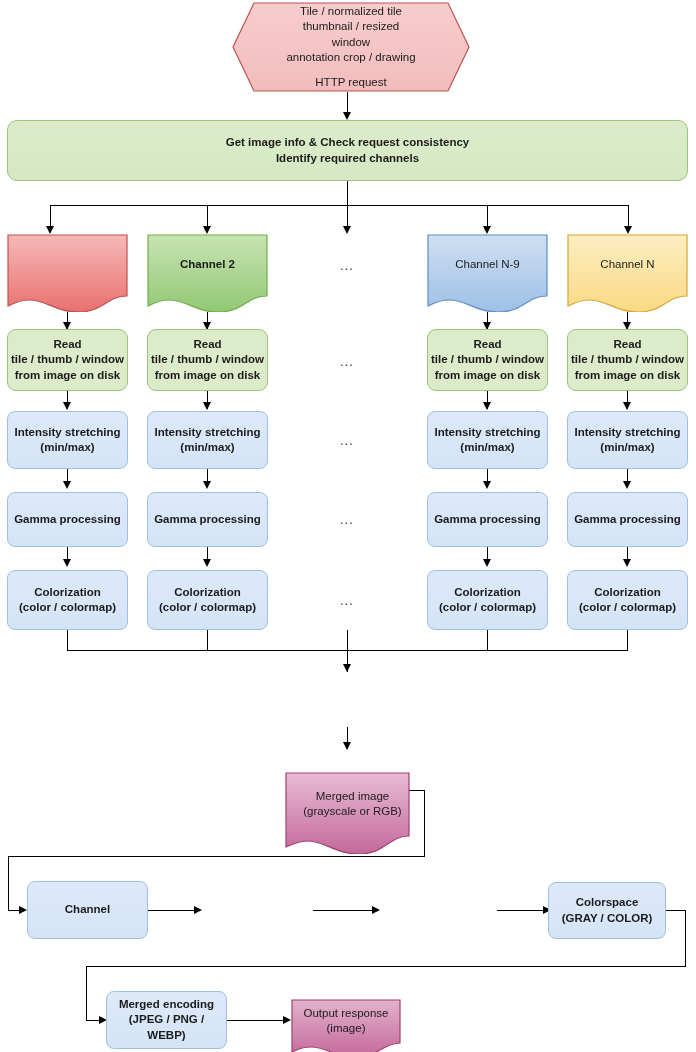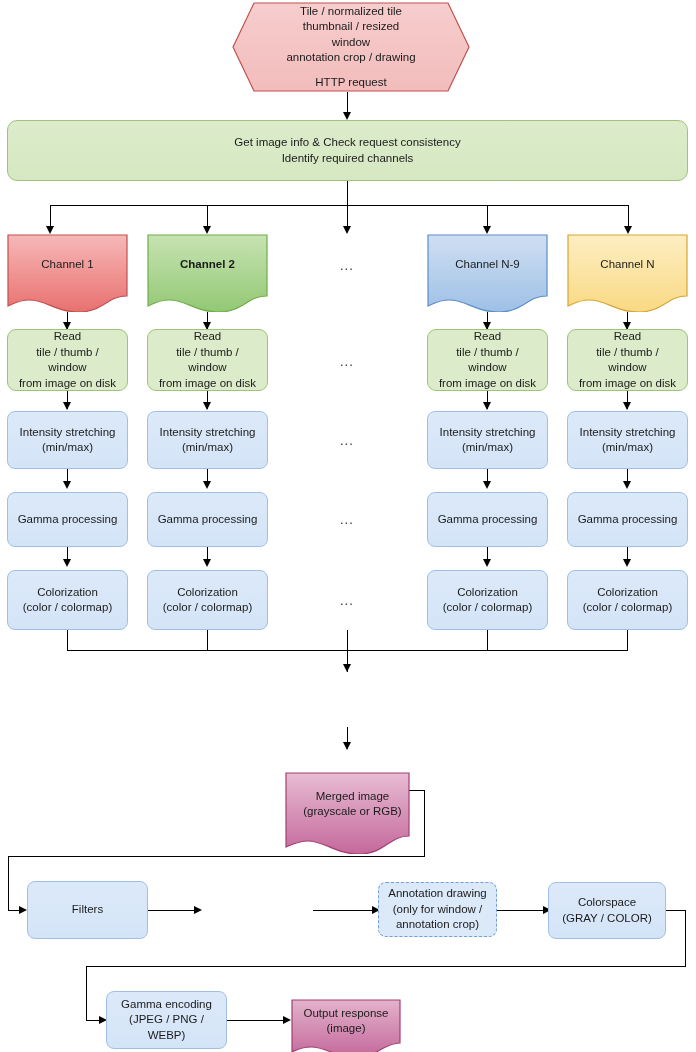--- a/index.html
+++ b/index.html
@@ -23,21 +23,21 @@
     box-sizing: border-box;
     display: flex;
     align-items: center;
     justify-content: center;
     text-align: center;
     font-size: 11.5px;
     line-height: 15.5px;
     color: #1b1b1b;
     z-index: 3;
   }
-  .node .lbl { display: block; width: 100%; padding: 0 8px; }
+  .node .lbl { display: block; width: 100%; padding: 0 0; font-weight: bold; }
 
   
   .proc {
     background: linear-gradient(180deg,#dce9f9 0%, #d4e4f7 100%);
     border: 1px solid #9fc0e3;
     border-radius: 8px;
   }
   .proc-dashed {
     background: #dce9f9;
     border: 1px dashed #6f9fd6;
@@ -158,21 +158,20 @@
   <div class="docshape" style="left:7px; top:234px; width:121px; height:78px;">
     <svg width="121" height="78" viewBox="0 0 121 78">
       <defs>
         <linearGradient id="chRed" x1="0" y1="0" x2="0" y2="1">
           <stop offset="0%" stop-color="#f6b8b8"></stop>
           <stop offset="100%" stop-color="#e8716f"></stop>
         </linearGradient>
       </defs>
       <path d="M1,1 H120 V62 C100,62 96,78 72,78 C48,78 40,66 22,66 C12,66 6,70 1,72 Z" fill="url(#chRed)" stroke="#c0504d" stroke-width="1.2"></path>
     </svg>
-    <div class="doclabel" style="height:62px;">Channel 1</div>
   </div>
 
   <div class="docshape" style="left:147px; top:234px; width:121px; height:78px;">
     <svg width="121" height="78" viewBox="0 0 121 78">
       <defs>
         <linearGradient id="chGreen" x1="0" y1="0" x2="0" y2="1">
           <stop offset="0%" stop-color="#c7e3b3"></stop>
           <stop offset="100%" stop-color="#92c874"></stop>
         </linearGradient>
       </defs>
@@ -372,58 +371,51 @@
   </div>
 
   <div class="ln lnh" style="left:409px; top:790px; width:16px;"></div>
   <div class="ln lnv" style="left:424px; top:790px; height:66px;"></div>
   <div class="ln lnh" style="left:8px; top:856px; width:417px;"></div>
   <div class="ln lnv" style="left:8px; top:856px; height:55px;"></div>
   <div class="ln lnh" style="left:8px; top:910px; width:14px;"></div>
   <div class="arrow-r" style="left:19px; top:906px;"></div>
 
   <div class="node proc" style="left:27px; top:881px; width:121px; height:58px;">
-    <span class="lbl">Filters</span>
+    <span class="lbl">Channel</span>
   </div>
 
   <div class="ln lnh" style="left:148px; top:910px; width:48px;"></div>
   <div class="arrow-r" style="left:194px; top:906px;"></div>
 
 
   <div class="ln lnh" style="left:313px; top:910px; width:62px;"></div>
   <div class="arrow-r" style="left:372px; top:906px;"></div>
 
-  <div class="node proc-dashed" style="left:378px; top:882px; width:119px; height:55px;">
-    <span class="lbl">
-      <span>Annotation drawing</span><br>
-      <span>(only for window /</span><br>
-      <span>annotation crop)</span>
-    </span>
-  </div>
 
   <div class="ln lnh" style="left:497px; top:910px; width:48px;"></div>
   <div class="arrow-r" style="left:543px; top:906px;"></div>
 
   <div class="node proc" style="left:548px; top:882px; width:118px; height:57px;">
     <span class="lbl">
       <span>Colorspace</span><br>
       <span>(GRAY / COLOR)</span>
     </span>
   </div>
 
   <div class="ln lnh" style="left:666px; top:910px; width:20px;"></div>
   <div class="ln lnv" style="left:685px; top:910px; height:57px;"></div>
   <div class="ln lnh" style="left:86px; top:966px; width:600px;"></div>
   <div class="ln lnv" style="left:86px; top:966px; height:55px;"></div>
   <div class="ln lnh" style="left:86px; top:1020px; width:16px;"></div>
   <div class="arrow-r" style="left:99px; top:1016px;"></div>
 
   <div class="node proc" style="left:106px; top:991px; width:121px; height:58px;">
     <span class="lbl">
-      <span>Gamma encoding</span><br>
+      <span>Merged encoding</span><br>
       <span>(JPEG / PNG /</span><br>
       <span>WEBP)</span>
     </span>
   </div>
 
   <div class="ln lnh" style="left:227px; top:1020px; width:58px;"></div>
   <div class="arrow-r" style="left:283px; top:1016px;"></div>
 
   <div class="docshape" style="left:291px; top:991px; width:110px; height:58px;margin-top:8px;">
     <svg width="110" height="58" viewBox="0 0 110 58">

